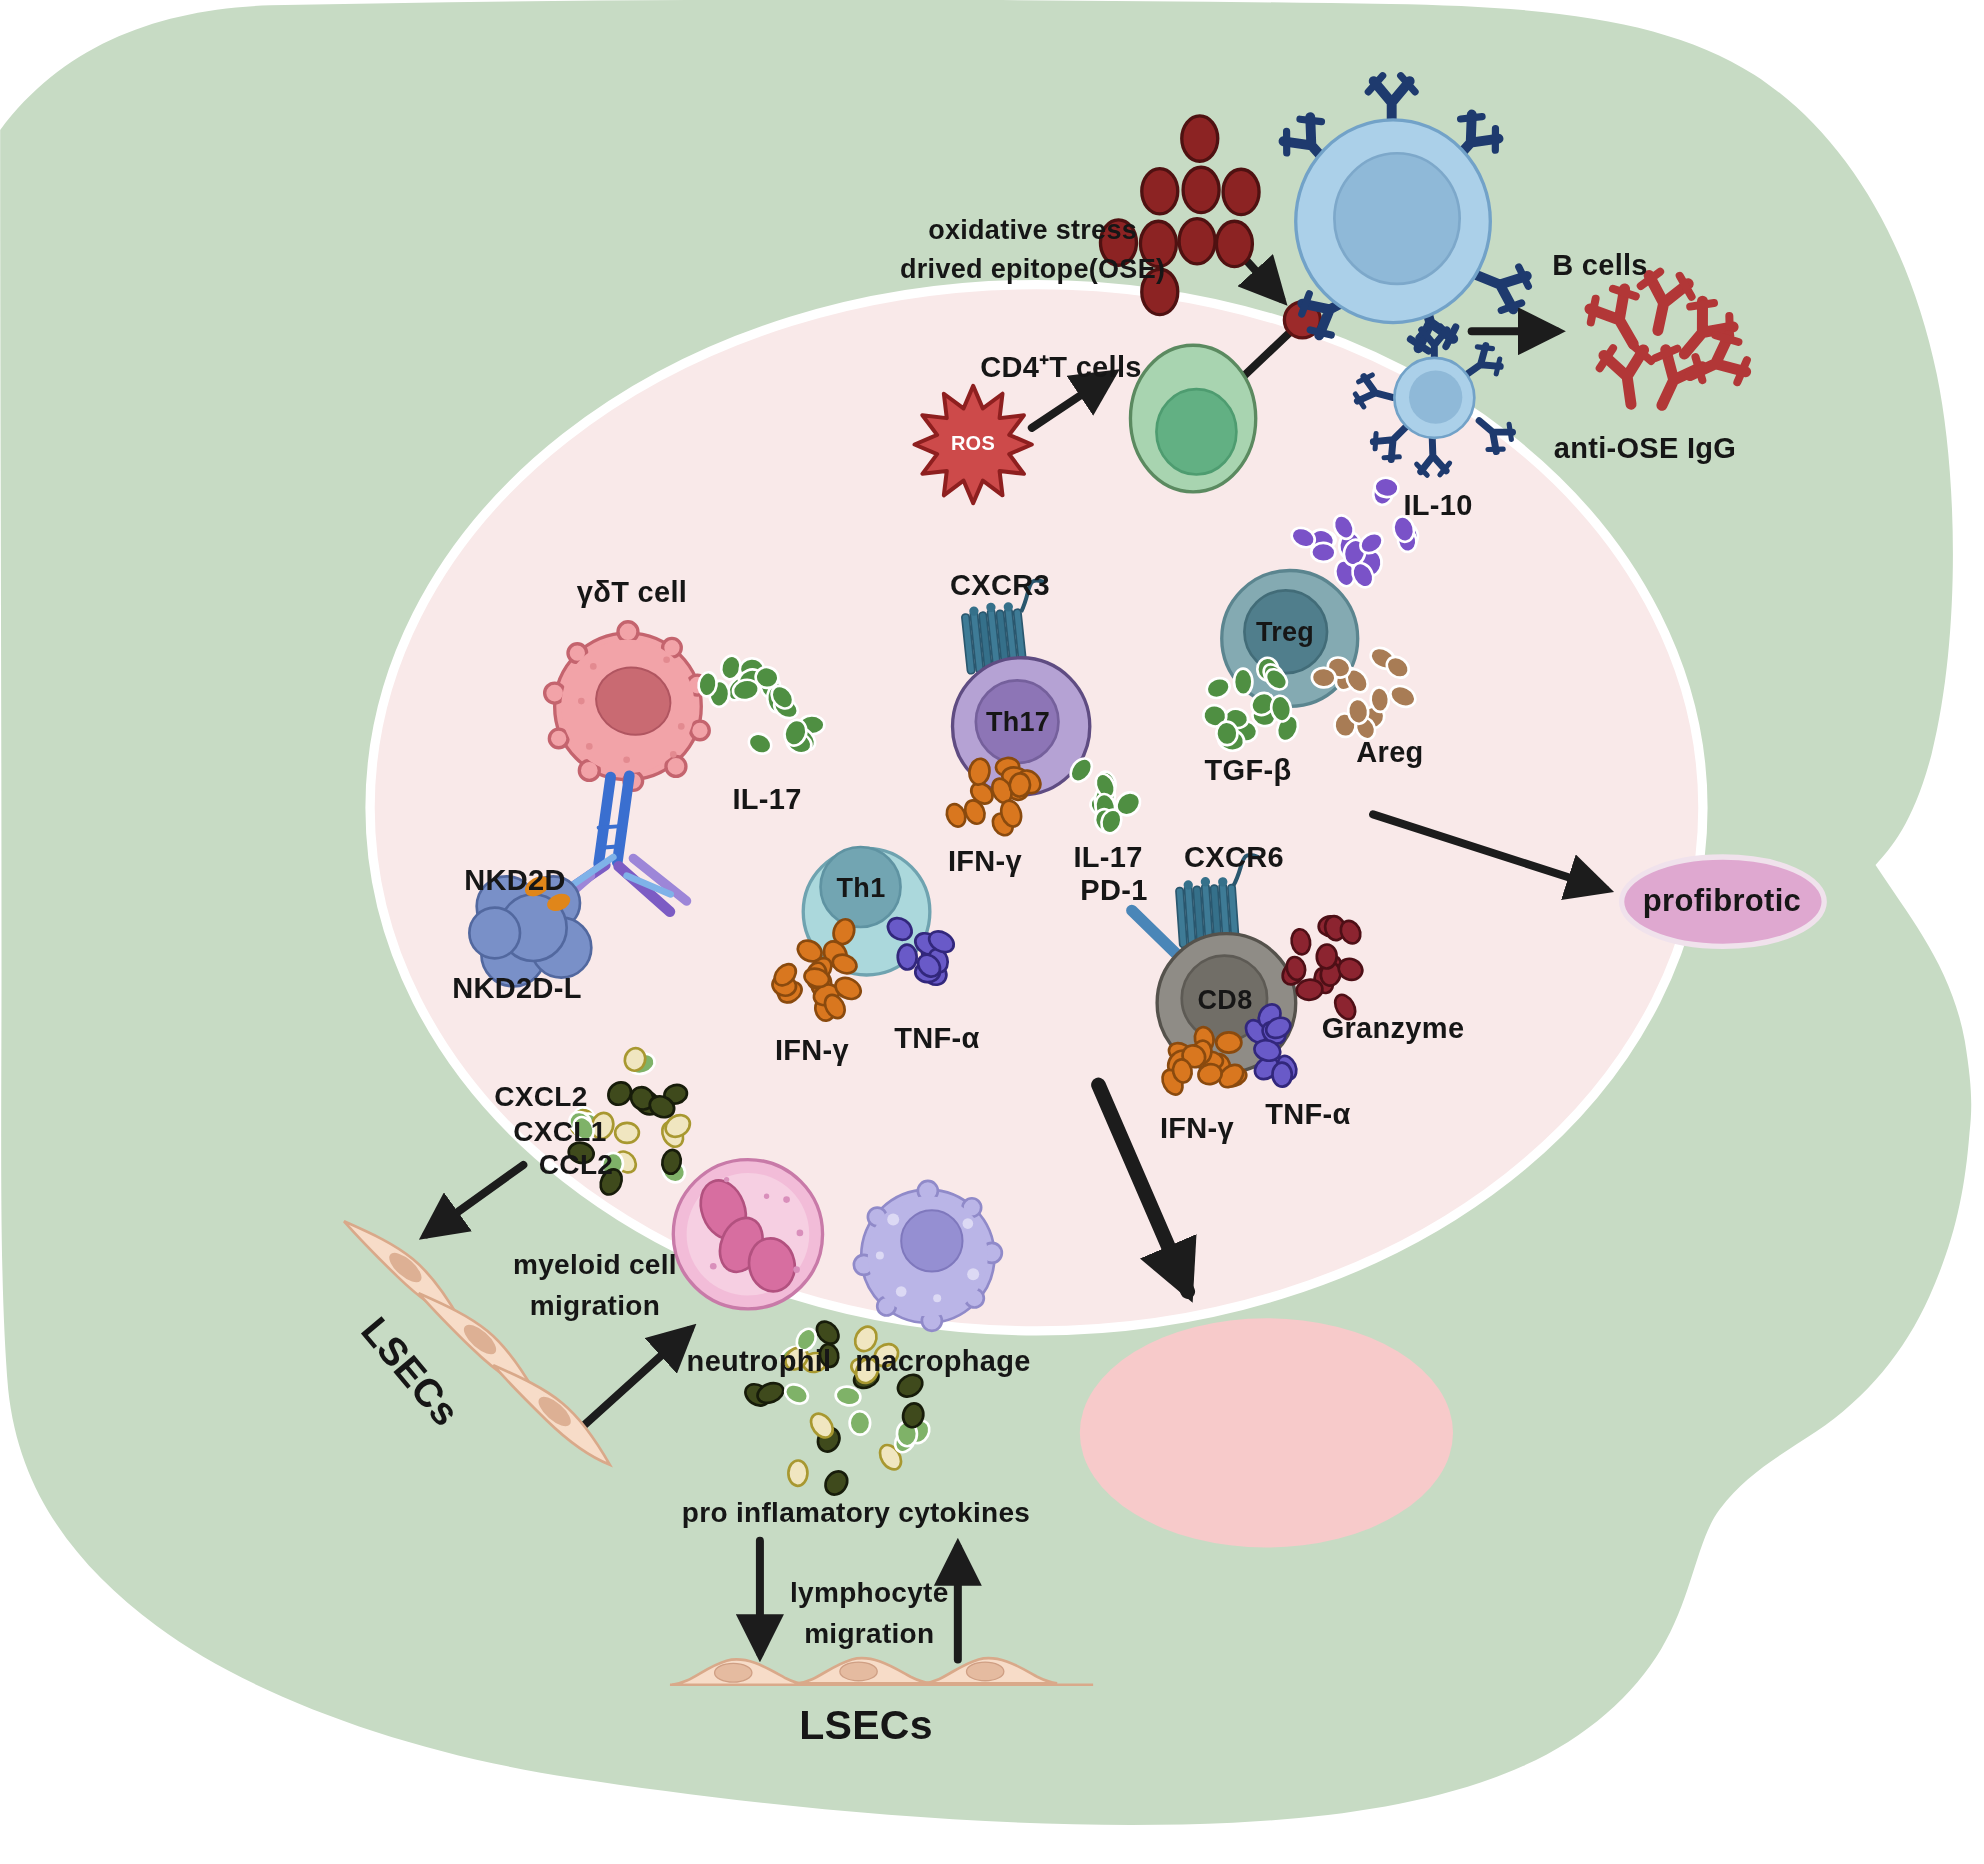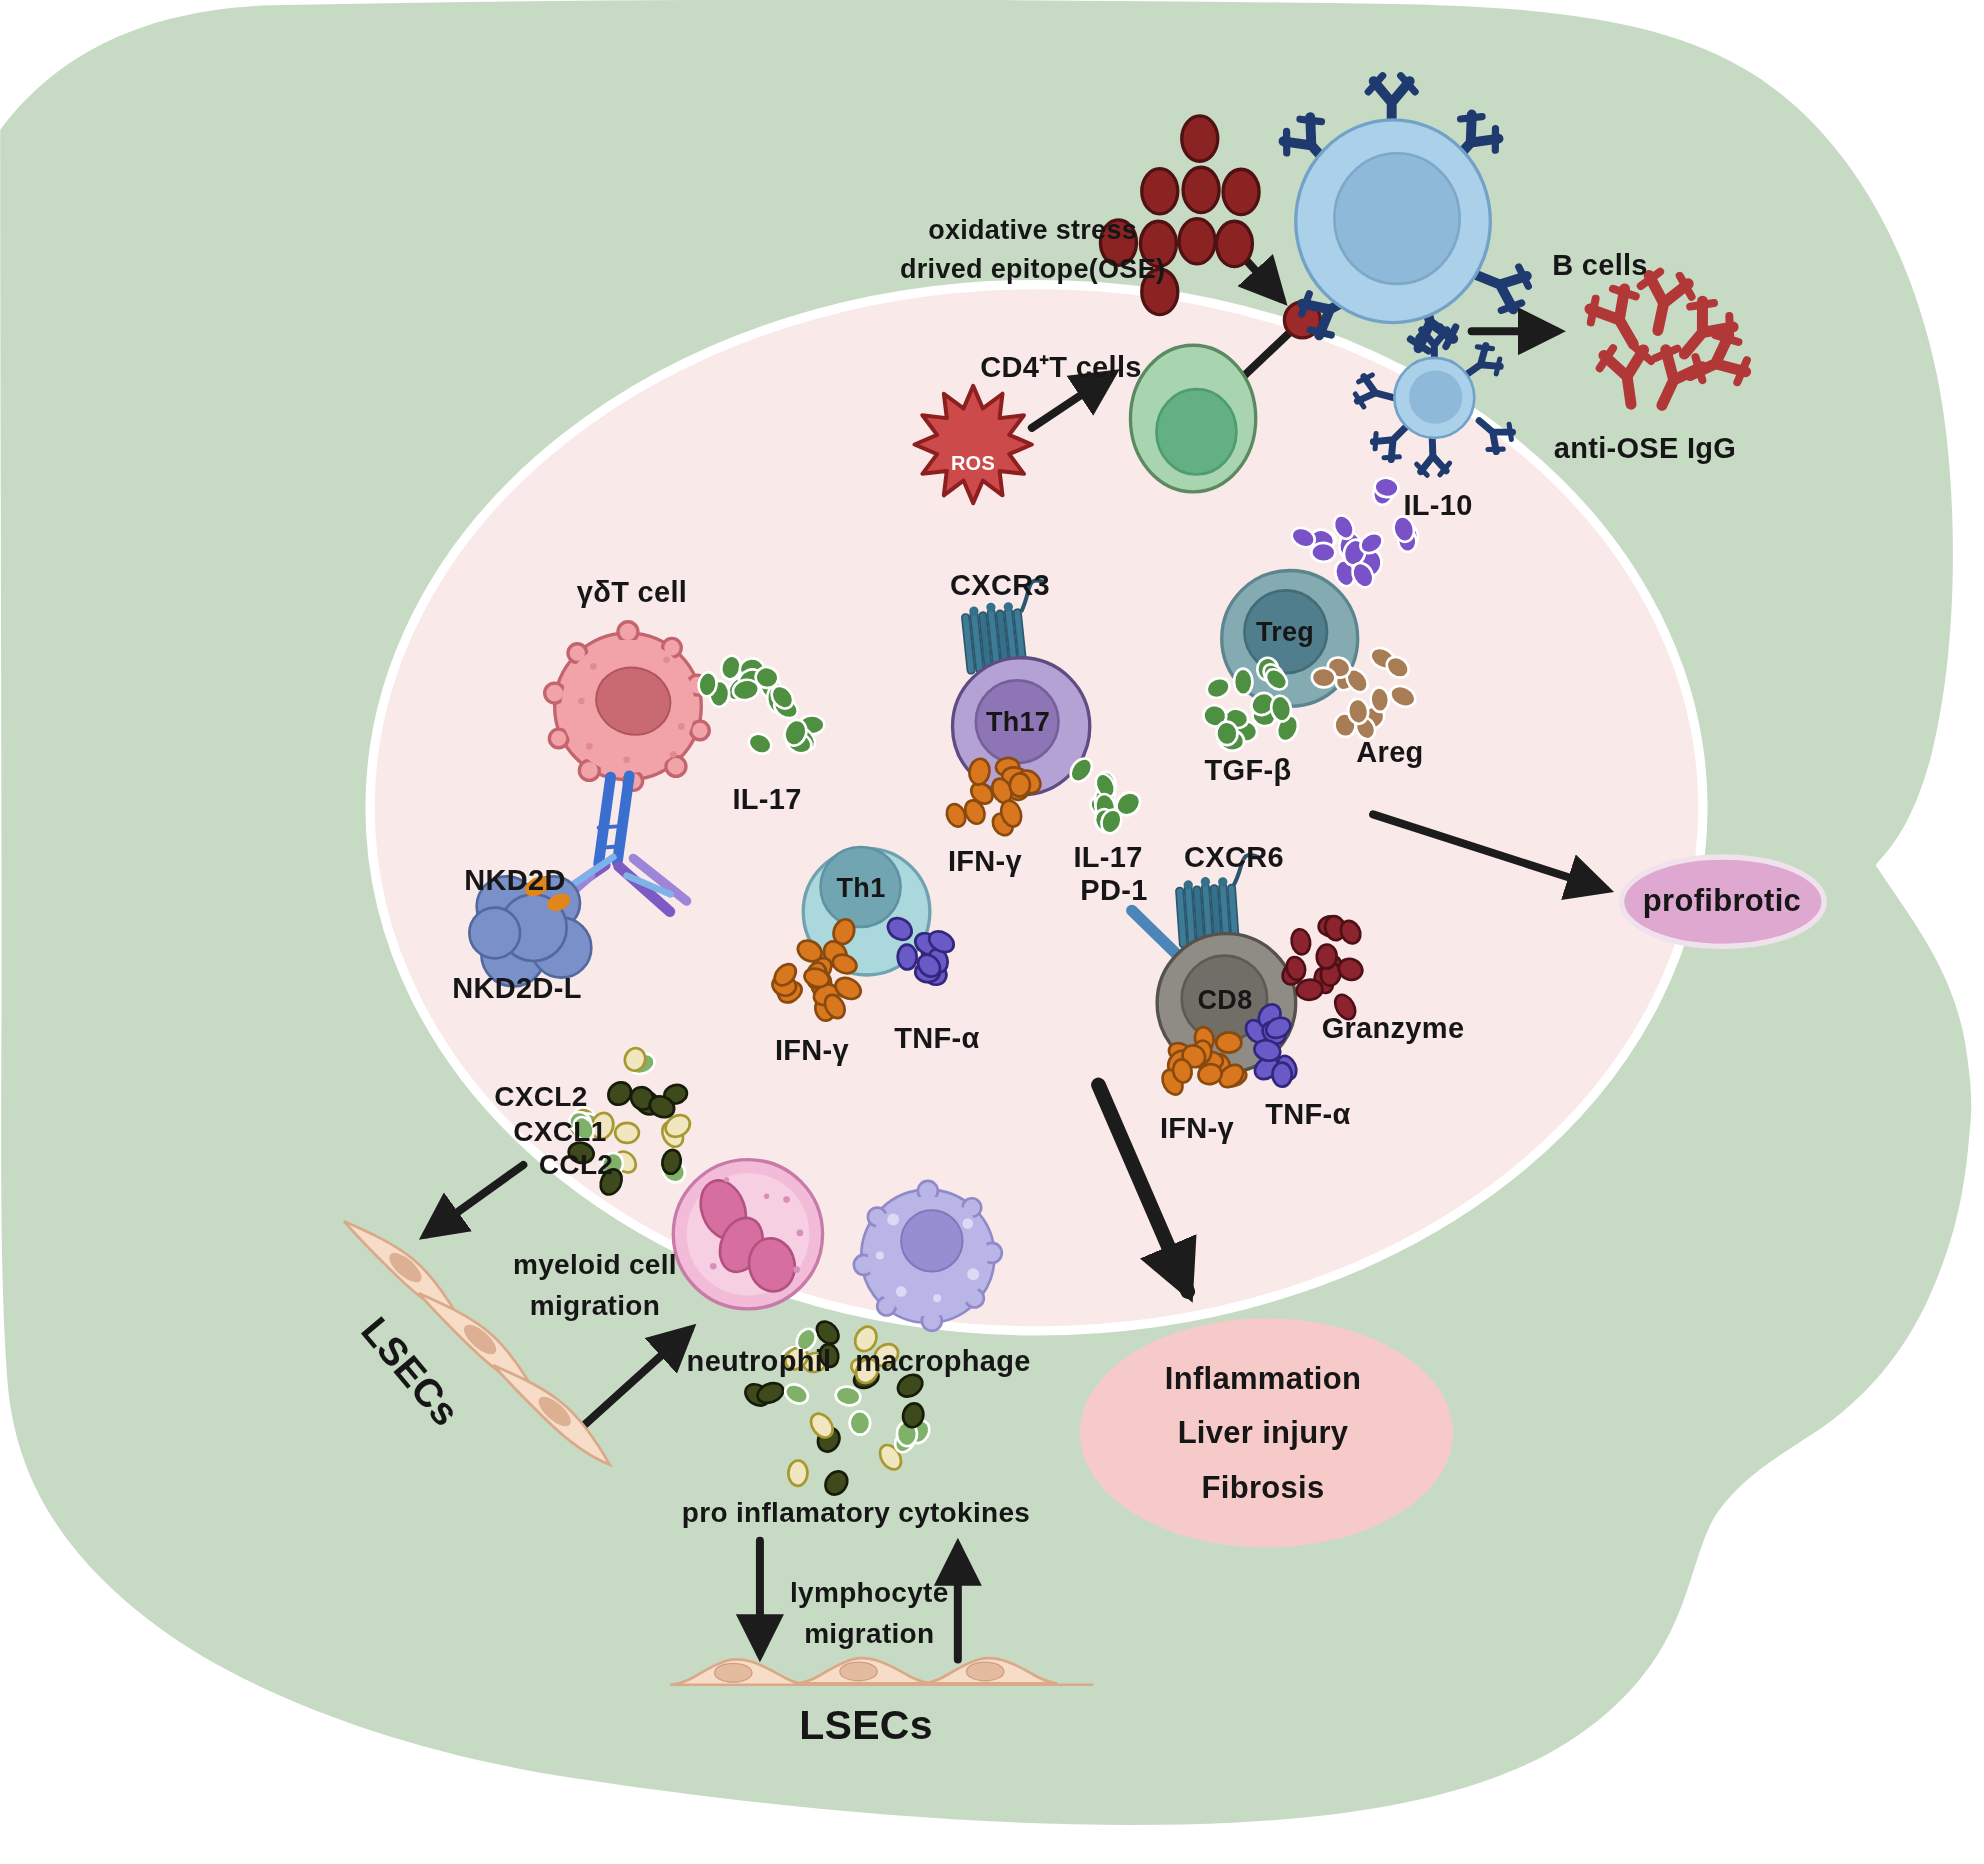--- a/index.html
+++ b/index.html
@@ -5,21 +5,21 @@
   html,body{margin:0;padding:0;background:#ffffff;}
   .canvas{position:relative;width:1985px;height:1864px;background:#ffffff;overflow:hidden;
           font-family:"Liberation Sans",sans-serif;}
   svg.layer{position:absolute;left:0;top:0;}
   .lbl{position:absolute;font-weight:700;color:#161616;transform:translate(-50%,-50%);
        white-space:pre-line;text-align:center;line-height:1.45;letter-spacing:0.3px;}
   .lbl.left{transform:translate(0,-50%);text-align:center;}
   .lbl.rot{transform:translate(-50%,-50%) rotate(50deg);}
   .f30{font-size:20px}.f40{font-size:27px}.f42{font-size:28px}.f44{font-size:29px}
   .f46{font-size:31px}.f58{font-size:39px}.f62{font-size:41px}
-  .white{color:#ffffff;margin-top:20px;}
+  .white{color:#ffffff;}
 </style>
 </head>
 <body>
 
 <div class="canvas">
 
 <svg class="layer" width="1985" height="1864" viewBox="0 0 2978 2797">
   <defs>
     <marker id="ah" viewBox="0 0 10 10" refX="8" refY="5" markerWidth="6" markerHeight="6" orient="auto-start-reverse">
           <path d="M0,0 L10,5 L0,10 Z" fill="#1c1c1c"></path>
@@ -514,18 +514,15 @@
 <div class="lbl f42" style="left:576px;top:1165px">CCL2</div>
 <div class="lbl left f42" style="left:513px;top:1286px">myeloid cell
 migration</div>
 <div class="lbl rot f58" style="left:410px;top:1372px">LSECs</div>
 <div class="lbl f44" style="left:759px;top:1361px">neutrophil</div>
 <div class="lbl f44" style="left:943px;top:1361px">macrophage</div>
 <div class="lbl f42" style="left:856px;top:1513px">pro inflamatory cytokines</div>
 <div class="lbl left f42" style="left:790px;top:1614px">lymphocyte
 migration</div>
 <div class="lbl f62" style="left:866px;top:1726px">LSECs</div>
-<div class="lbl f46" style="left:1263px;top:1433px;line-height:1.75">Inflammation
-Liver injury
-Fibrosis</div>
 
 </div>
 
 
 </body></html>

